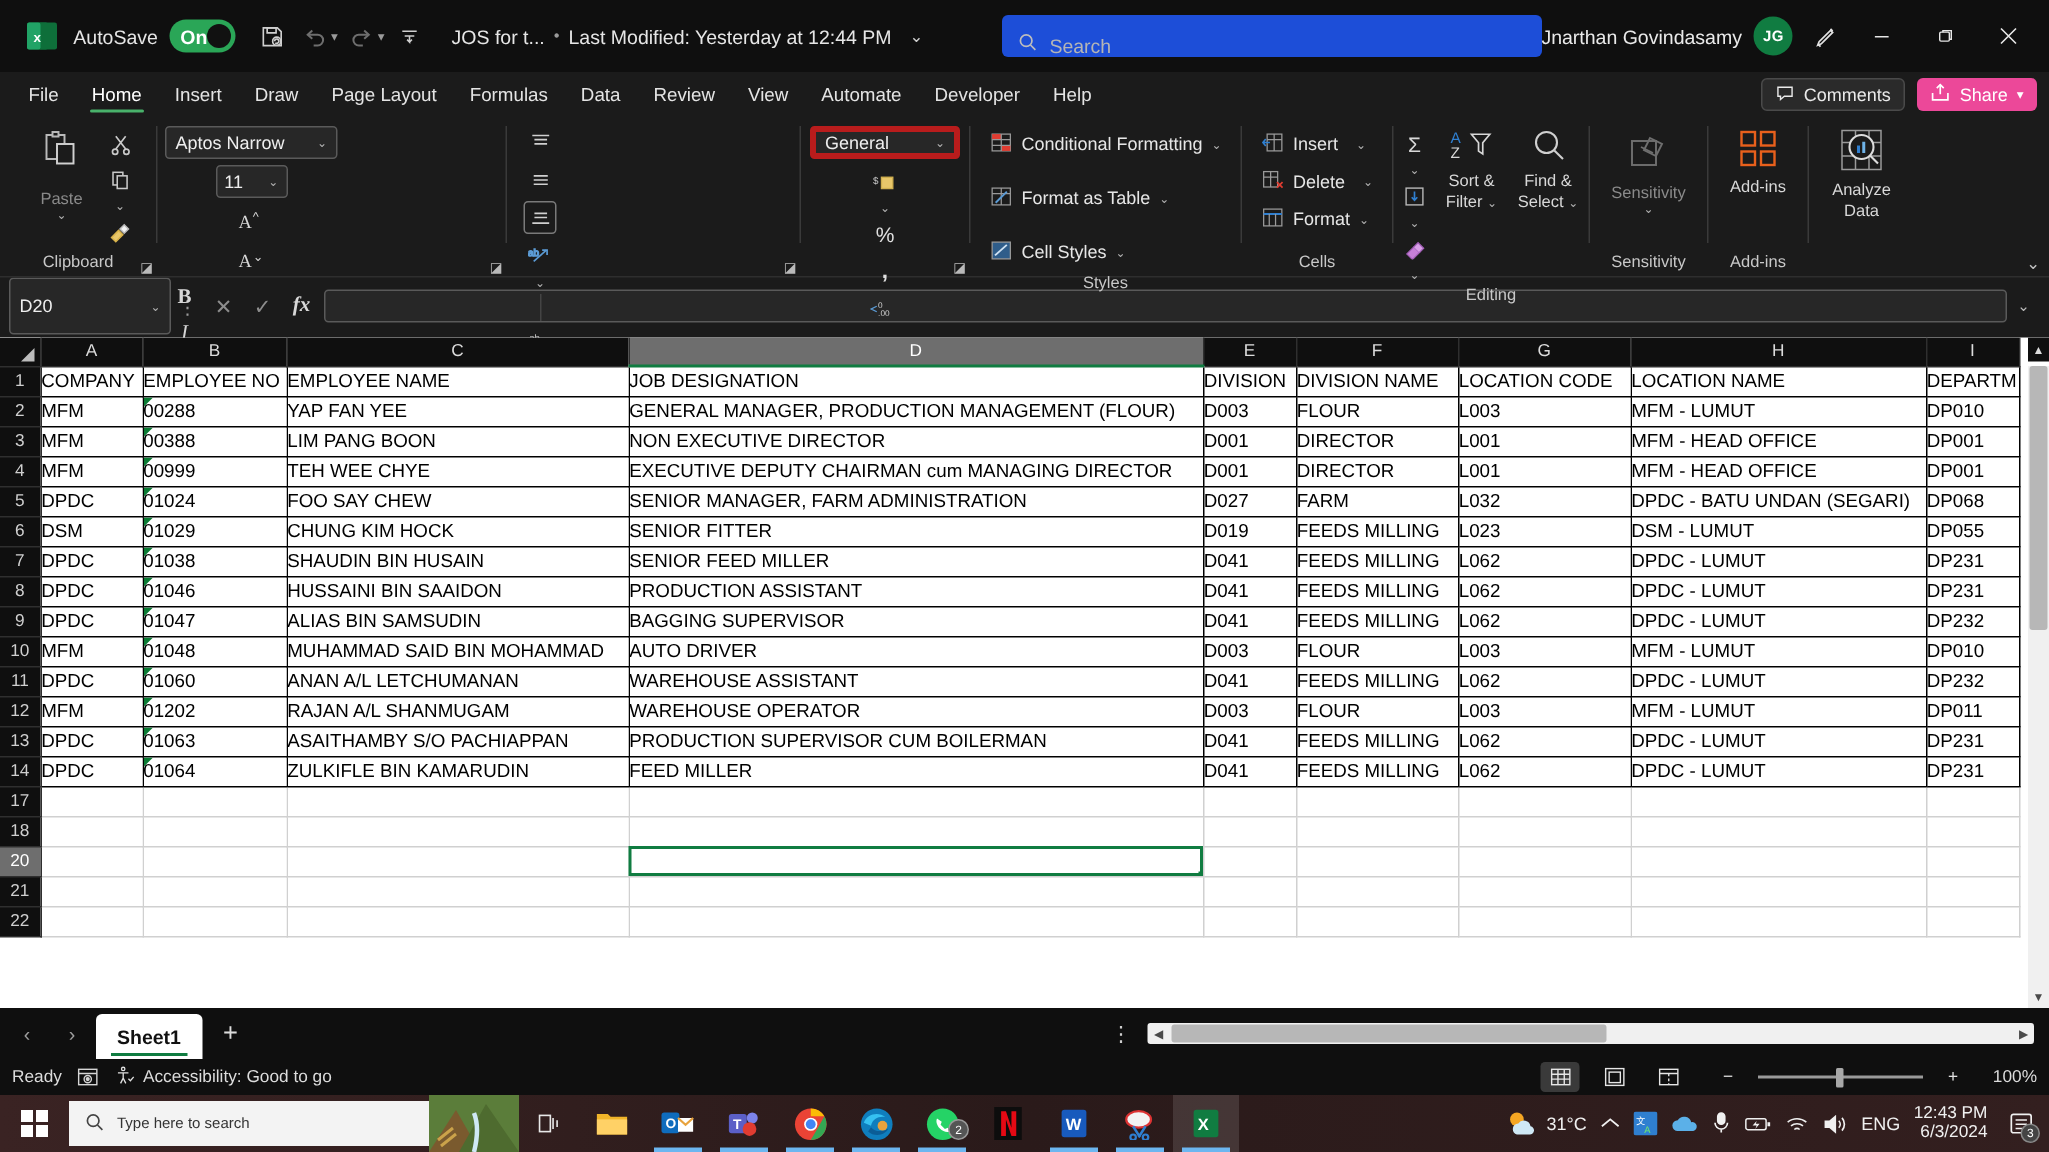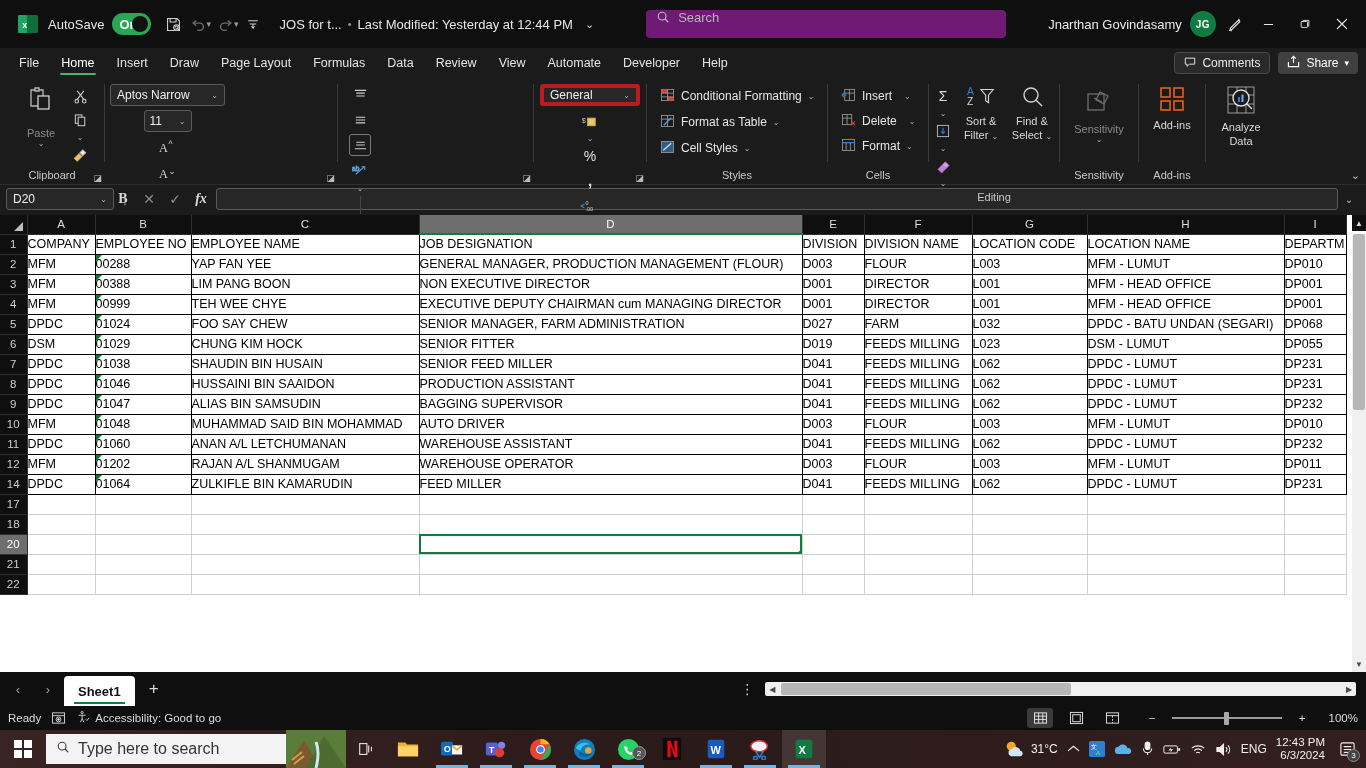--- a/index.html
+++ b/index.html
@@ -25,45 +25,45 @@
   }
   .toggle .knob{position:absolute;right:3px;width:16px;height:16px;border-radius:50%;background:#111;}
   .toggle .on{font-size:13px;color:#fff;margin-left:7px;font-weight:600;}
   .tb-icon{width:30px;height:30px;display:flex;align-items:center;justify-content:center;color:#cfcfcf;}
   .tb-icon.dim{color:#6e6e6e;}
   .tb-caret{font-size:9px;color:#9a9a9a;margin-left:-4px;margin-right:2px;}
   .doc-title{font-size:13px;color:#e6e6e6;margin-left:14px;white-space:nowrap;display:flex;align-items:center;gap:6px;}
   .doc-title .dot{color:#9a9a9a;font-size:11px;}
   .chev{font-size:11px;color:#cfcfcf;margin-left:6px;}
   .searchbox{
-    flex:0 0 360px;height:28px;background:#701a75;border-radius:4px;margin-left:52px;
-    display:flex;align-items:flex-start;padding:0 10px;gap:8px;color:#bdbdbd;font-size:13px;
+    flex:0 0 360px;height:28px;background:#1d4ed8;border-radius:4px;margin-left:52px;
+    display:flex;align-items:flex-end;padding:0 10px;gap:8px;color:#bdbdbd;font-size:13px;
   }
   .searchbox input{
     background:transparent;border:0;outline:0;color:#e8e8e8;font-size:13px;width:100%;
     font-family:"Liberation Sans",sans-serif;
   }
   .searchbox input::placeholder{color:#b5b5b5;}
   .spacer{flex:1 1 auto;}
-  .user{display:flex;align-items:center;gap:8px;margin-right:6px;padding-left:42px;}
+  .user{display:flex;align-items:center;gap:8px;margin-right:6px;}
   .user .name{font-size:13px;color:#eaeaea;white-space:nowrap;}
   .avatar{width:26px;height:26px;border-radius:50%;background:#107c41;color:#fff;font-size:10px;
     display:flex;align-items:center;justify-content:center;font-weight:600;letter-spacing:.3px;}
   .wbtn{width:44px;height:46px;display:flex;align-items:center;justify-content:center;color:#e6e6e6;}
 
   
   .tabbar{height:30px;background:#1b1b1b;display:flex;align-items:stretch;flex:0 0 30px;padding-left:8px;}
   .tab{padding:0 11px;display:flex;align-items:center;font-size:12.5px;color:#e4e4e4;position:relative;cursor:pointer;}
   .tab.active{color:#fff;font-weight:400;}
   .tab.active:after{content:"";position:absolute;left:10px;right:10px;bottom:3px;height:2px;background:#49b26b;border-radius:1px;}
   .tabbar .right{margin-left:auto;display:flex;align-items:center;gap:8px;padding-right:8px;}
   .cmt-btn{height:22px;border:1px solid #4a4a4a;border-radius:4px;display:flex;align-items:center;gap:6px;
     padding:0 9px;font-size:12px;color:#eaeaea;background:#2a2a2a;cursor:pointer;}
   .share-btn{height:22px;border-radius:4px;display:flex;align-items:center;gap:6px;padding:0 9px;font-size:12px;
-    color:#fff;background:#404040;cursor:pointer;}
+    color:#fff;background:#ec4899;cursor:pointer;}
 
   
   .ribbon{flex:0 0 106px;background:#1b1b1b;display:flex;align-items:stretch;position:relative;
     border-bottom:1px solid #2e2e2e;}
   .grp{display:flex;flex-direction:column;align-items:center;position:relative;padding:3px 5px 0 5px;height:106px;}
   .grp .body{flex:1 1 auto;display:flex;align-items:flex-start;padding-top:3px;}
   .grp .gname{font-size:11px;color:#c8c8c8;height:18px;line-height:18px;width:100%;text-align:center;position:relative;}
   .grp .dlg{position:absolute;right:2px;bottom:1px;font-size:9px;color:#b9b9b9;cursor:pointer;}
   .sep{width:1px;background:#3a3a3a;margin:6px 0 22px 0;flex:0 0 1px;}
 
@@ -81,21 +81,21 @@
   .fontsize{width:48px;height:22px;background:#272727;border:1px solid #5a5a5a;border-radius:3px;
     display:flex;align-items:center;padding:0 5px;font-size:12px;color:#eee;justify-content:space-between;cursor:pointer;}
   .numfmt{width:100px;height:22px;background:#272727;border:4px solid #b91c1c;border-radius:3px;
     display:flex;align-items:center;padding:0 6px;font-size:12px;color:#eee;justify-content:space-between;cursor:pointer;}
   .menurow{display:flex;align-items:center;gap:6px;height:24px;padding:0 4px;font-size:12px;color:#e6e6e6;
     border-radius:3px;cursor:pointer;white-space:nowrap;}
   .ribbon-collapse{position:absolute;right:6px;bottom:2px;font-size:11px;color:#c0c0c0;cursor:pointer;}
 
   
   .fbar{flex:0 0 30px;background:#1b1b1b;display:flex;align-items:center;gap:0;padding:0 6px 2px 6px;}
-  .namebox{width:108px;height:22px;background:#272727;border:1px solid #5a5a5a;border-radius:3px;display:flex;
+  .namebox{width:108px;height:38px;background:#272727;border:1px solid #5a5a5a;border-radius:3px;display:flex;
     align-items:center;justify-content:space-between;padding:0 6px;font-size:12px;color:#eee;cursor:pointer;}
   .fb-dots{width:22px;text-align:center;color:#9a9a9a;font-size:13px;}
   .fb-ic{width:26px;height:22px;display:flex;align-items:center;justify-content:center;color:#8d8d8d;font-size:14px;cursor:pointer;}
   .fb-fx{font-style:italic;font-family:"Liberation Serif",serif;font-weight:700;color:#d8d8d8;}
   .fbinput{flex:1 1 auto;height:22px;background:#272727;border:1px solid #5a5a5a;border-radius:3px;margin-left:2px;
     display:flex;align-items:center;padding:0 6px;font-size:12px;color:#eee;}
   .fb-expand{width:22px;height:22px;display:flex;align-items:center;justify-content:center;color:#bdbdbd;font-size:10px;cursor:pointer;}
 
   
   .gridwrap{flex:1 1 auto;background:#fff;position:relative;overflow:hidden;}
@@ -149,21 +149,21 @@
   .zslider .track{width:100%;height:2px;background:#9a9a9a;}
   .zslider .knob{position:absolute;left:52px;width:5px;height:13px;background:#a8a8a8;border-radius:1px;}
   .zval{width:36px;text-align:right;}
 
   
   .taskbar{flex:0 0 38px;background:#2d1b1b;display:flex;align-items:center;padding:0 0 0 0;position:relative;}
   .taskbar:before{content:"";position:absolute;inset:0;background:linear-gradient(90deg,#3a2323,#2a1a1a 50%,#331f1f);}
   .tb-inner{position:relative;display:flex;align-items:center;width:100%;height:100%;}
   .startbtn{width:46px;height:38px;display:flex;align-items:center;justify-content:center;cursor:pointer;}
   .tsearch{width:240px;height:30px;background:#f3f3f3;border-radius:0;display:flex;align-items:center;gap:8px;
-    padding:0 10px;color:#333;font-size:16px;cursor:text;}
+    padding:0 10px;color:#333;font-size:10px;cursor:text;}
   .tbimg{width:60px;height:38px;background:linear-gradient(180deg,#6d8f3f,#3d6f3d);position:relative;overflow:hidden;}
   .tbtask{width:40px;height:38px;display:flex;align-items:center;justify-content:center;color:#e8e8e8;cursor:pointer;}
   .tbapp{width:44px;height:38px;display:flex;align-items:center;justify-content:center;position:relative;cursor:pointer;}
   .tbapp.open:after{content:"";position:absolute;bottom:0;left:6px;right:6px;height:3px;background:#6cb6f0;}
   .tbapp.active{background:rgba(255,255,255,.12);}
   .tray{margin-left:auto;display:flex;align-items:center;gap:9px;padding-right:6px;color:#f0f0f0;font-size:12px;}
   .tray .ic{display:flex;align-items:center;justify-content:center;cursor:pointer;}
   .clock{display:flex;flex-direction:column;align-items:flex-end;line-height:13px;font-size:11.5px;cursor:pointer;}
   .notif{width:26px;height:30px;display:flex;align-items:center;justify-content:center;position:relative;cursor:pointer;}
   .badge{position:absolute;right:0;bottom:2px;width:13px;height:13px;border-radius:50%;background:#444;color:#fff;
@@ -540,21 +540,21 @@
               </svg>
           </div>
         </div>
       </div>
       <div class="gname">Number</div>
       <span class="dlg">◪</span>
     </div>
     <div class="sep"></div>
 
     <div class="grp" style="width:180px;align-items:flex-start">
-      <div class="body" style="flex-direction:column;gap:2px;padding-left:4px">
+      <div class="body" style="flex-direction:column;gap:12px;padding-left:4px">
         <div class="menurow">
           <span>
             <svg width="15" height="14" viewBox="0 0 16 15" fill="none" stroke="#9a9a9a" stroke-width=".9">
               <rect x="1.5" y="1.5" width="13" height="12"></rect>
                 <rect x="1.5" y="1.5" width="6.5" height="4" fill="#e03c31" stroke="none"></rect>
               <rect x="8" y="9.5" width="6.5" height="4" fill="#e03c31" stroke="none"></rect>
                 <path d="M1.5 5.5h13M1.5 9.5h13M8 1.5v12"></path>
             </svg>
           </span>
           <span>Conditional Formatting</span>
@@ -917,20 +917,32 @@
             <td class="rowhead">12</td>
             <td class="cell filled">MFM</td>
             <td class="cell filled err">01202</td>
             <td class="cell filled">RAJAN A/L SHANMUGAM</td>
             <td class="cell filled">WAREHOUSE OPERATOR</td>
             <td class="cell filled">D003</td>
             <td class="cell filled">FLOUR</td>
             <td class="cell filled">L003</td>
             <td class="cell filled">MFM - LUMUT</td>
             <td class="cell filled">DP011</td>
+          </tr>
+          <tr>
+            <td class="rowhead">13</td>
+            <td class="cell filled">DPDC</td>
+            <td class="cell filled err">01063</td>
+            <td class="cell filled">ASAITHAMBY S/O PACHIAPPAN</td>
+            <td class="cell filled">PRODUCTION SUPERVISOR CUM BOILERMAN</td>
+            <td class="cell filled">D041</td>
+            <td class="cell filled">FEEDS MILLING</td>
+            <td class="cell filled">L062</td>
+            <td class="cell filled">DPDC - LUMUT</td>
+            <td class="cell filled">DP231</td>
           </tr>
           <tr>
             <td class="rowhead">14</td>
             <td class="cell filled">DPDC</td>
             <td class="cell filled err">01064</td>
             <td class="cell filled">ZULKIFLE BIN KAMARUDIN</td>
             <td class="cell filled">FEED MILLER</td>
             <td class="cell filled">D041</td>
             <td class="cell filled">FEEDS MILLING</td>
             <td class="cell filled">L062</td>

